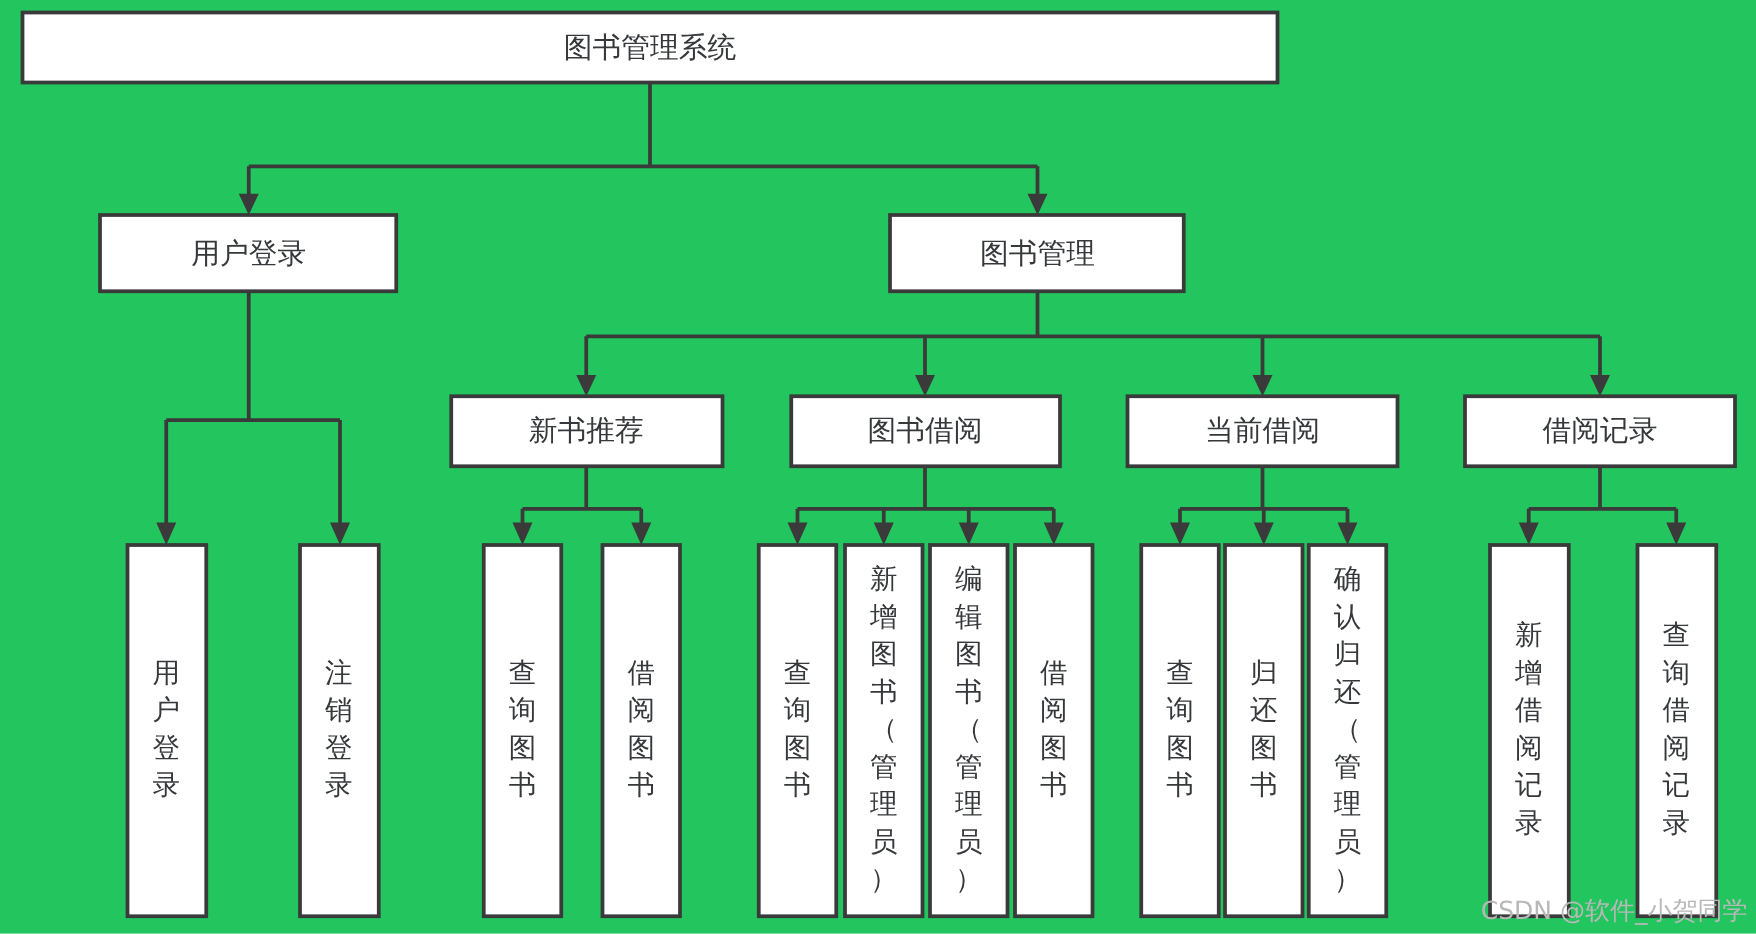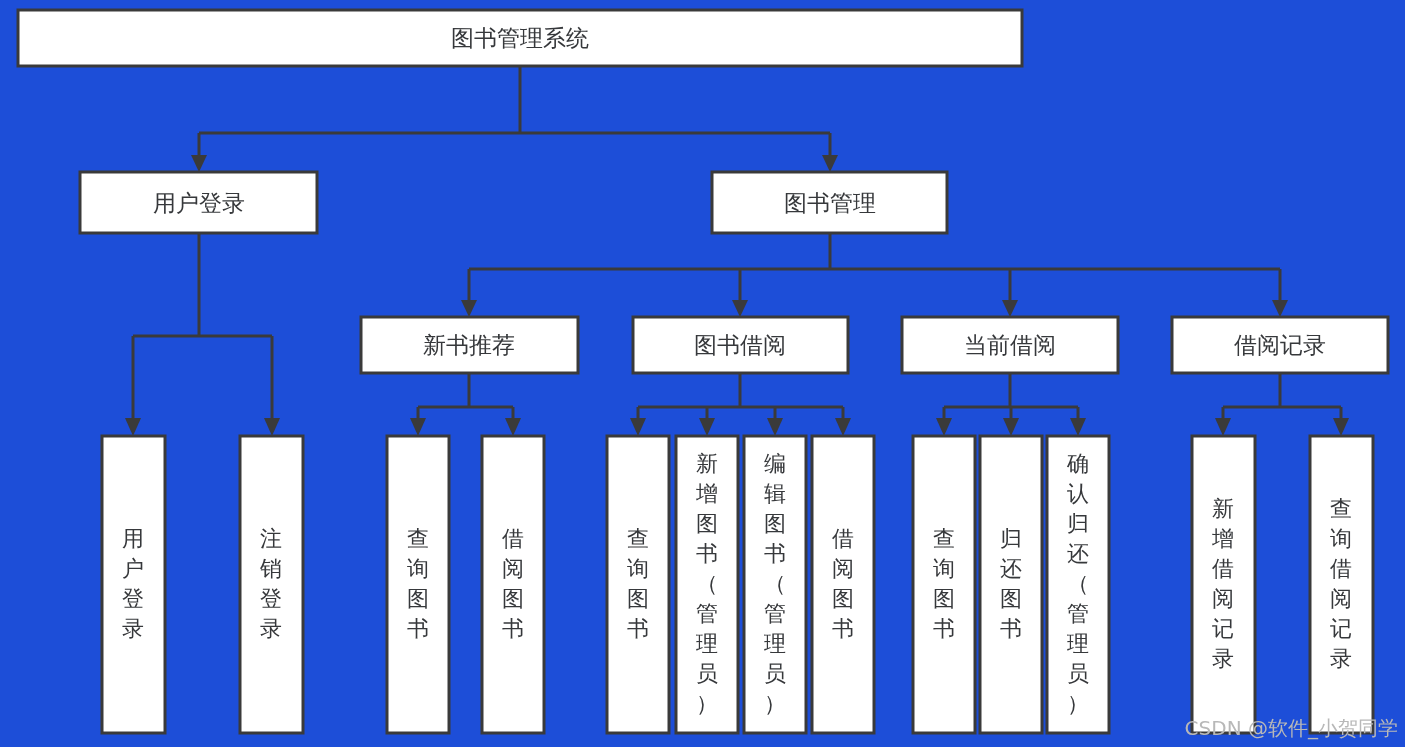--- a/index.html
+++ b/index.html
@@ -8,21 +8,21 @@
     padding: 0;
     background: #ffffff;
   }
   body {
     font-family: "DejaVu Sans", "Liberation Sans", sans-serif;
   }
   #diagram-root {
     position: relative;
     width: 1405px;
     height: 747px;
-    background: #1d4ed8;
+    background: #22c55e;
     overflow: hidden;
   }
   svg.diagram-canvas {
     position: absolute;
     top: 0;
     left: 0;
     width: 1405px;
     height: 747px;
     display: block;
   }

